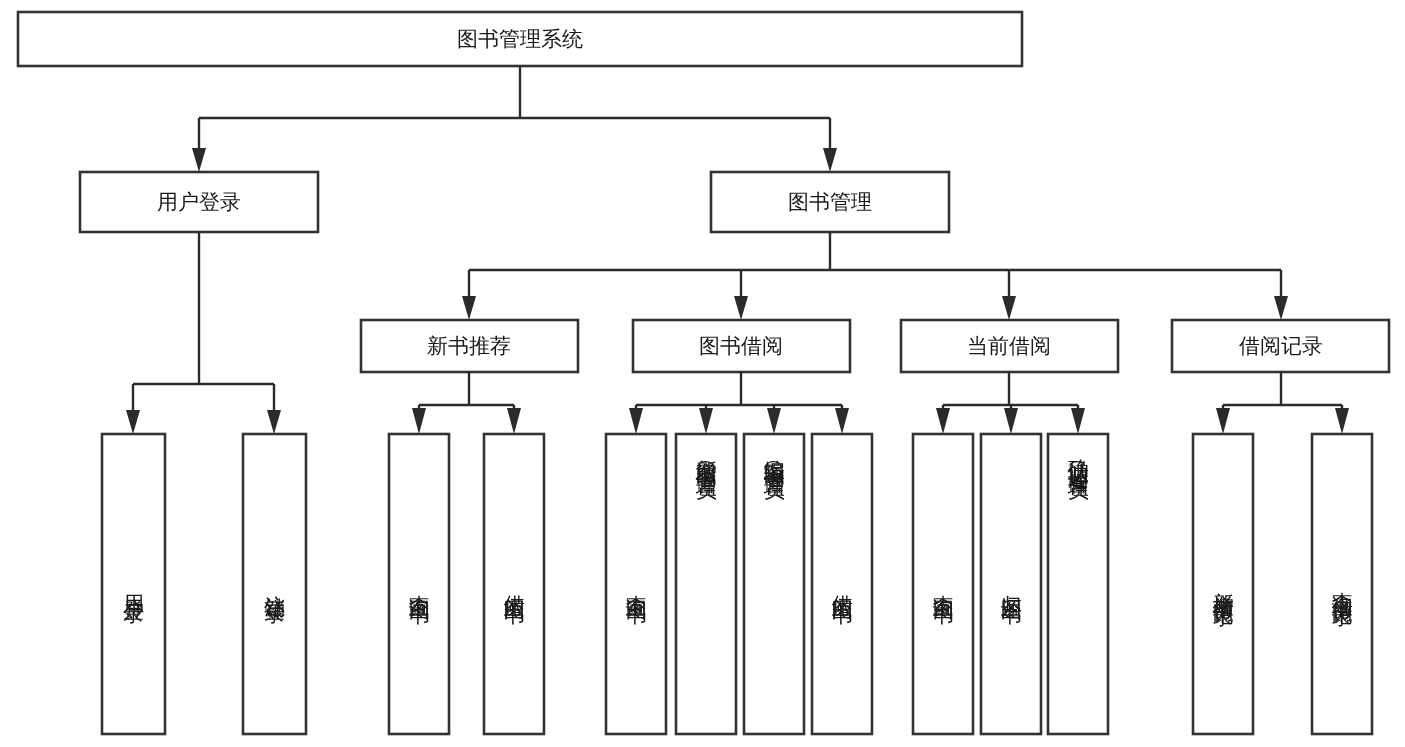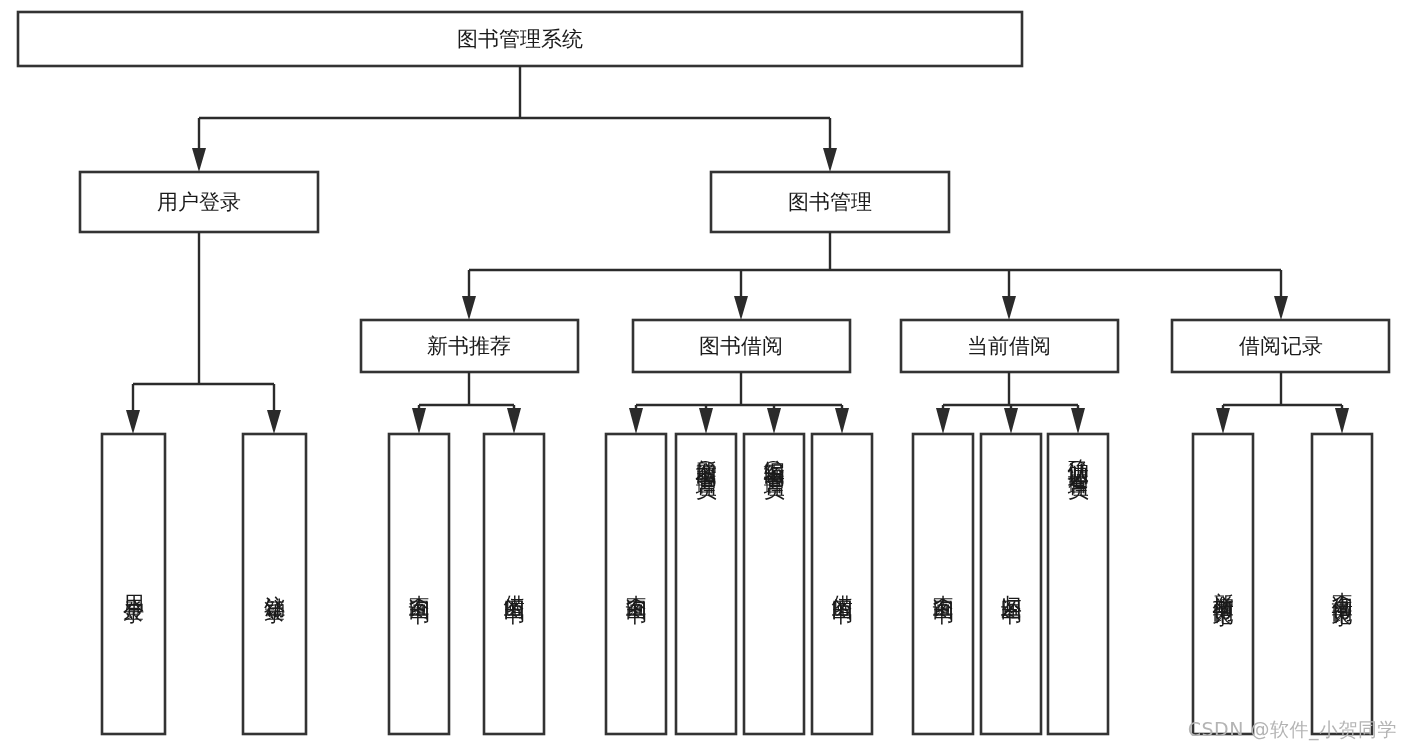--- a/index.html
+++ b/index.html
@@ -249,15 +249,14 @@
   <div class="vert-box" style="left:1048px; top:434px; width:60px; height:300px;">
     <span class="vtext">确认归还（管理员）</span>
   </div>
   <div class="vert-box center" style="left:1193px; top:434px; width:60px; height:300px;">
     <span class="vtext">新增借阅记录</span>
   </div>
   <div class="vert-box center" style="left:1312px; top:434px; width:60px; height:300px;">
     <span class="vtext">查询借阅记录</span>
   </div>
 
-  <div class="watermark">CSDN @软件_小贺同学</div>
 
 </div>
 
 </body></html>

